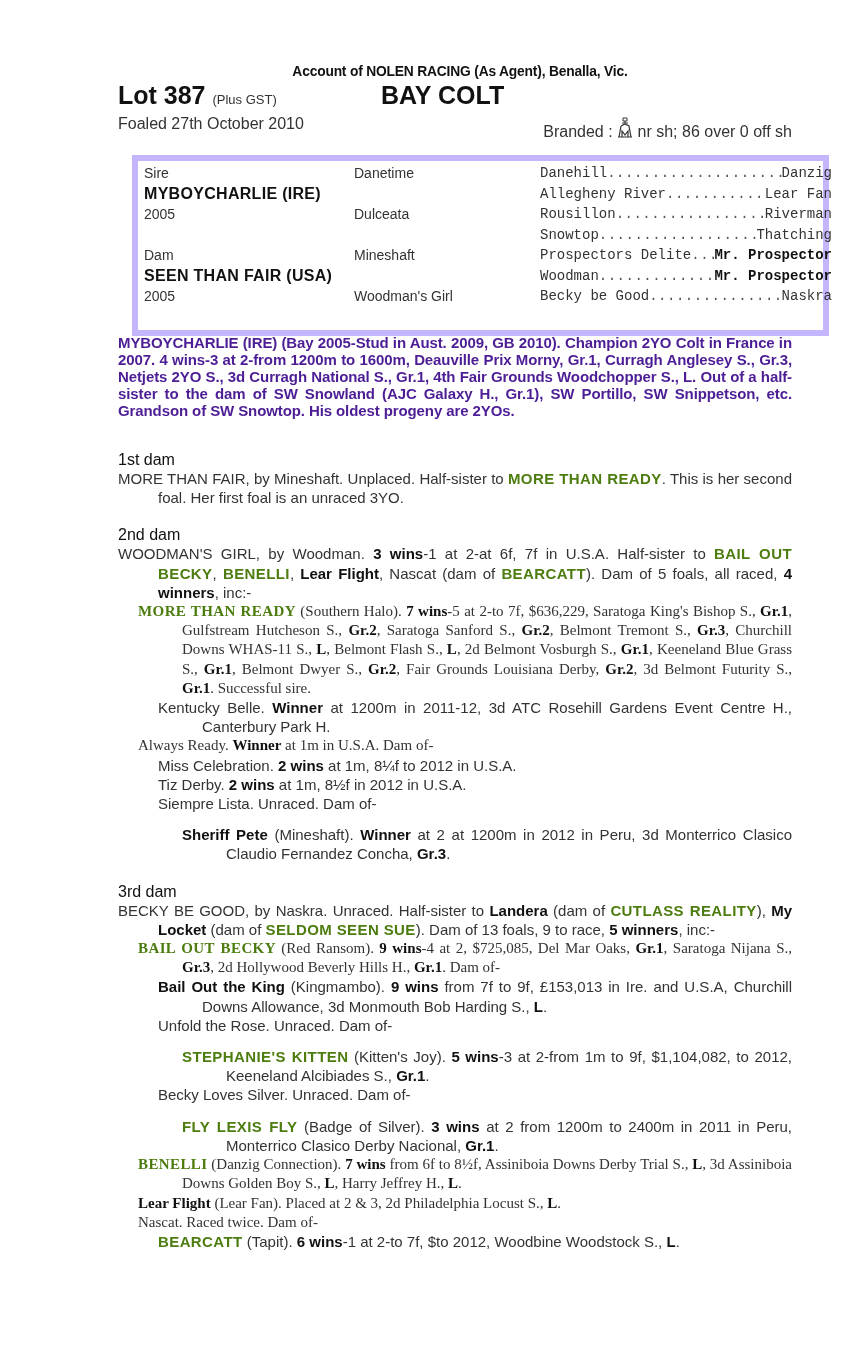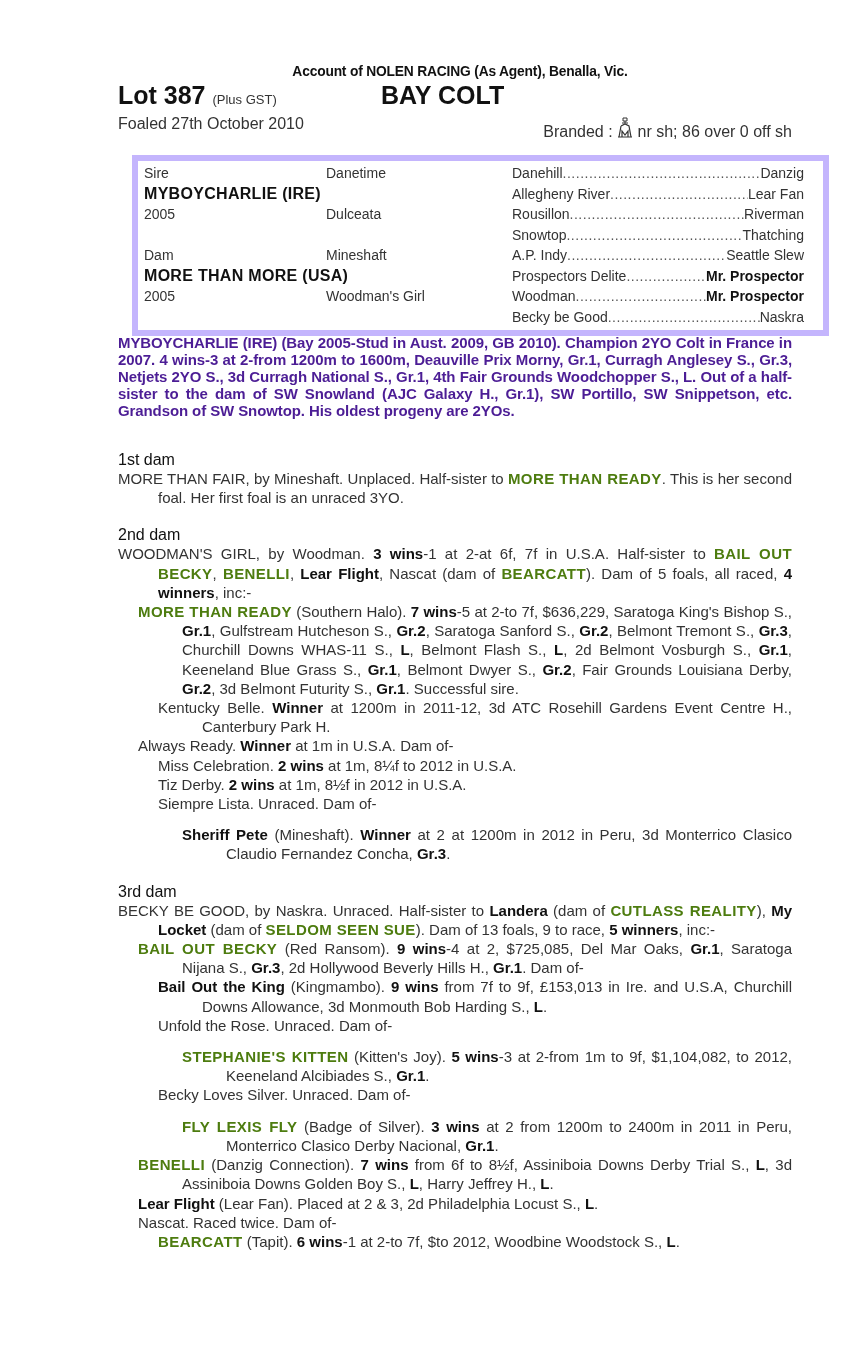--- a/index.html
+++ b/index.html
@@ -12,39 +12,39 @@
   .lot { position: absolute; left: 0; top: 0; font-weight: bold; font-size: 25px; color: #111; }
   .lot .gst { font-weight: normal; font-size: 13px; color: #333; }
   .sex { position: absolute; left: 263px; top: 0; font-weight: bold; font-size: 25px; color: #111; }
   .foaled-line { position: relative; height: 28px; margin-top: 4px; font-size: 16px; color: #333; }
   .foaled { position: absolute; left: 0; top: 0; }
   .branded { position: absolute; right: 0; top: 2px; }
   .brand-icon { display: inline-block; width: 16px; height: 22px; vertical-align: -2px; }
   .ped { position: absolute; left: 112px; top: 155px; width: 685px; height: 169px;
          border: 6px solid #c4b5fd; box-sizing: content-box; margin-left: 20px; }
   .ped .col-l { position: absolute; left: 6px; top: 2px; width: 320px; }
-  .ped .col-r { position: absolute; left: 374px; top: 2px; width: 292px; }
+  .ped .col-r { position: absolute; left: 402px; top: 2px; width: 292px; font-family: Liberation Mono, monospace; }
   .row { height: 20.5px; line-height: 20.5px; font-size: 14px; color: #333; white-space: nowrap; position: relative; }
   .row .a { position: absolute; left: 0; }
-  .row .b { position: absolute; left: 182px; }
+  .row .b { position: absolute; left: 210px; }
   .row.big { font-weight: bold; font-size: 16px; color: #111; letter-spacing: 0.3px; }
   .gd { display: flex; height: 20.5px; line-height: 20.5px; font-size: 14px; color: #333; }
   .gd .n { white-space: nowrap; }
   .gd .dots { flex: 1; overflow: hidden; white-space: nowrap; letter-spacing: 0.5px; color: #555; }
   .gd .dots::after { content: "...................................................................................................."; }
   .gd .s { white-space: nowrap; }
   .gd .s.bold { font-weight: bold; color: #111; }
   .sire-para { position: absolute; left: 118px; top: 334px; width: 674px; font-weight: bold;
                font-size: 15px; line-height: 17px; color: #4c1d95; text-align: justify; letter-spacing: -0.1px; }
   .body { position: absolute; left: 118px; top: 451px; width: 674px; font-size: 15px; line-height: 19.2px; color: #333; }
   .sec-h { font-weight: normal; font-size: 16px; color: #111; margin-top: 0; line-height: 18px; }
   .sec { margin-bottom: 19px; }
   .p { text-align: justify; text-align-last: left; }
   .lvl0 { padding-left: 40px; text-indent: -40px; }
-  .lvl1 { padding-left: 64px; text-indent: -44px; }
+  .lvl1 { padding-left: 64px; text-indent: -44px; font-family: Liberation Serif, serif; }
   .lvl2 { padding-left: 84px; text-indent: -44px; }
   .lvl3 { padding-left: 108px; text-indent: -44px; margin-top: 12px; }
   b, .bk { font-weight: bold; color: #111; }
   .hv { font-weight: bold; color: #4d7c0f; letter-spacing: 0.4px; }
 </style>
 </head>
 <body>
 
 <div class="page">
   <div class="account">Account of NOLEN RACING (As Agent), Benalla, Vic.</div>
@@ -88,21 +88,21 @@
       </div>
       <div class="row">
         <span class="a"></span>
         <span class="b"></span>
       </div>
       <div class="row">
         <span class="a">Dam</span>
         <span class="b">Mineshaft</span>
       </div>
       <div class="row big">
-        <span class="a">MORE THAN MORE (USA)</span>
+        <span class="a">SEEN THAN FAIR (USA)</span>
         <span class="b"></span>
       </div>
       <div class="row">
         <span class="a">2005</span>
         <span class="b">Woodman's Girl</span>
       </div>
     </div>
   <div class="col-r" id="ped-right">
       <div class="gd">
         <span class="n">Danehill</span>
@@ -116,25 +116,20 @@
       </div>
       <div class="gd">
         <span class="n">Rousillon</span>
         <span class="dots"></span>
         <span class="s">Riverman</span>
       </div>
       <div class="gd">
         <span class="n">Snowtop</span>
         <span class="dots"></span>
         <span class="s">Thatching</span>
-      </div>
-      <div class="gd">
-        <span class="n">A.P. Indy</span>
-        <span class="dots"></span>
-        <span class="s">Seattle Slew</span>
       </div>
       <div class="gd">
         <span class="n">Prospectors Delite</span>
         <span class="dots"></span>
         <span class="s bold">Mr. Prospector</span>
       </div>
       <div class="gd">
         <span class="n">Woodman</span>
         <span class="dots"></span>
         <span class="s bold">Mr. Prospector</span>

